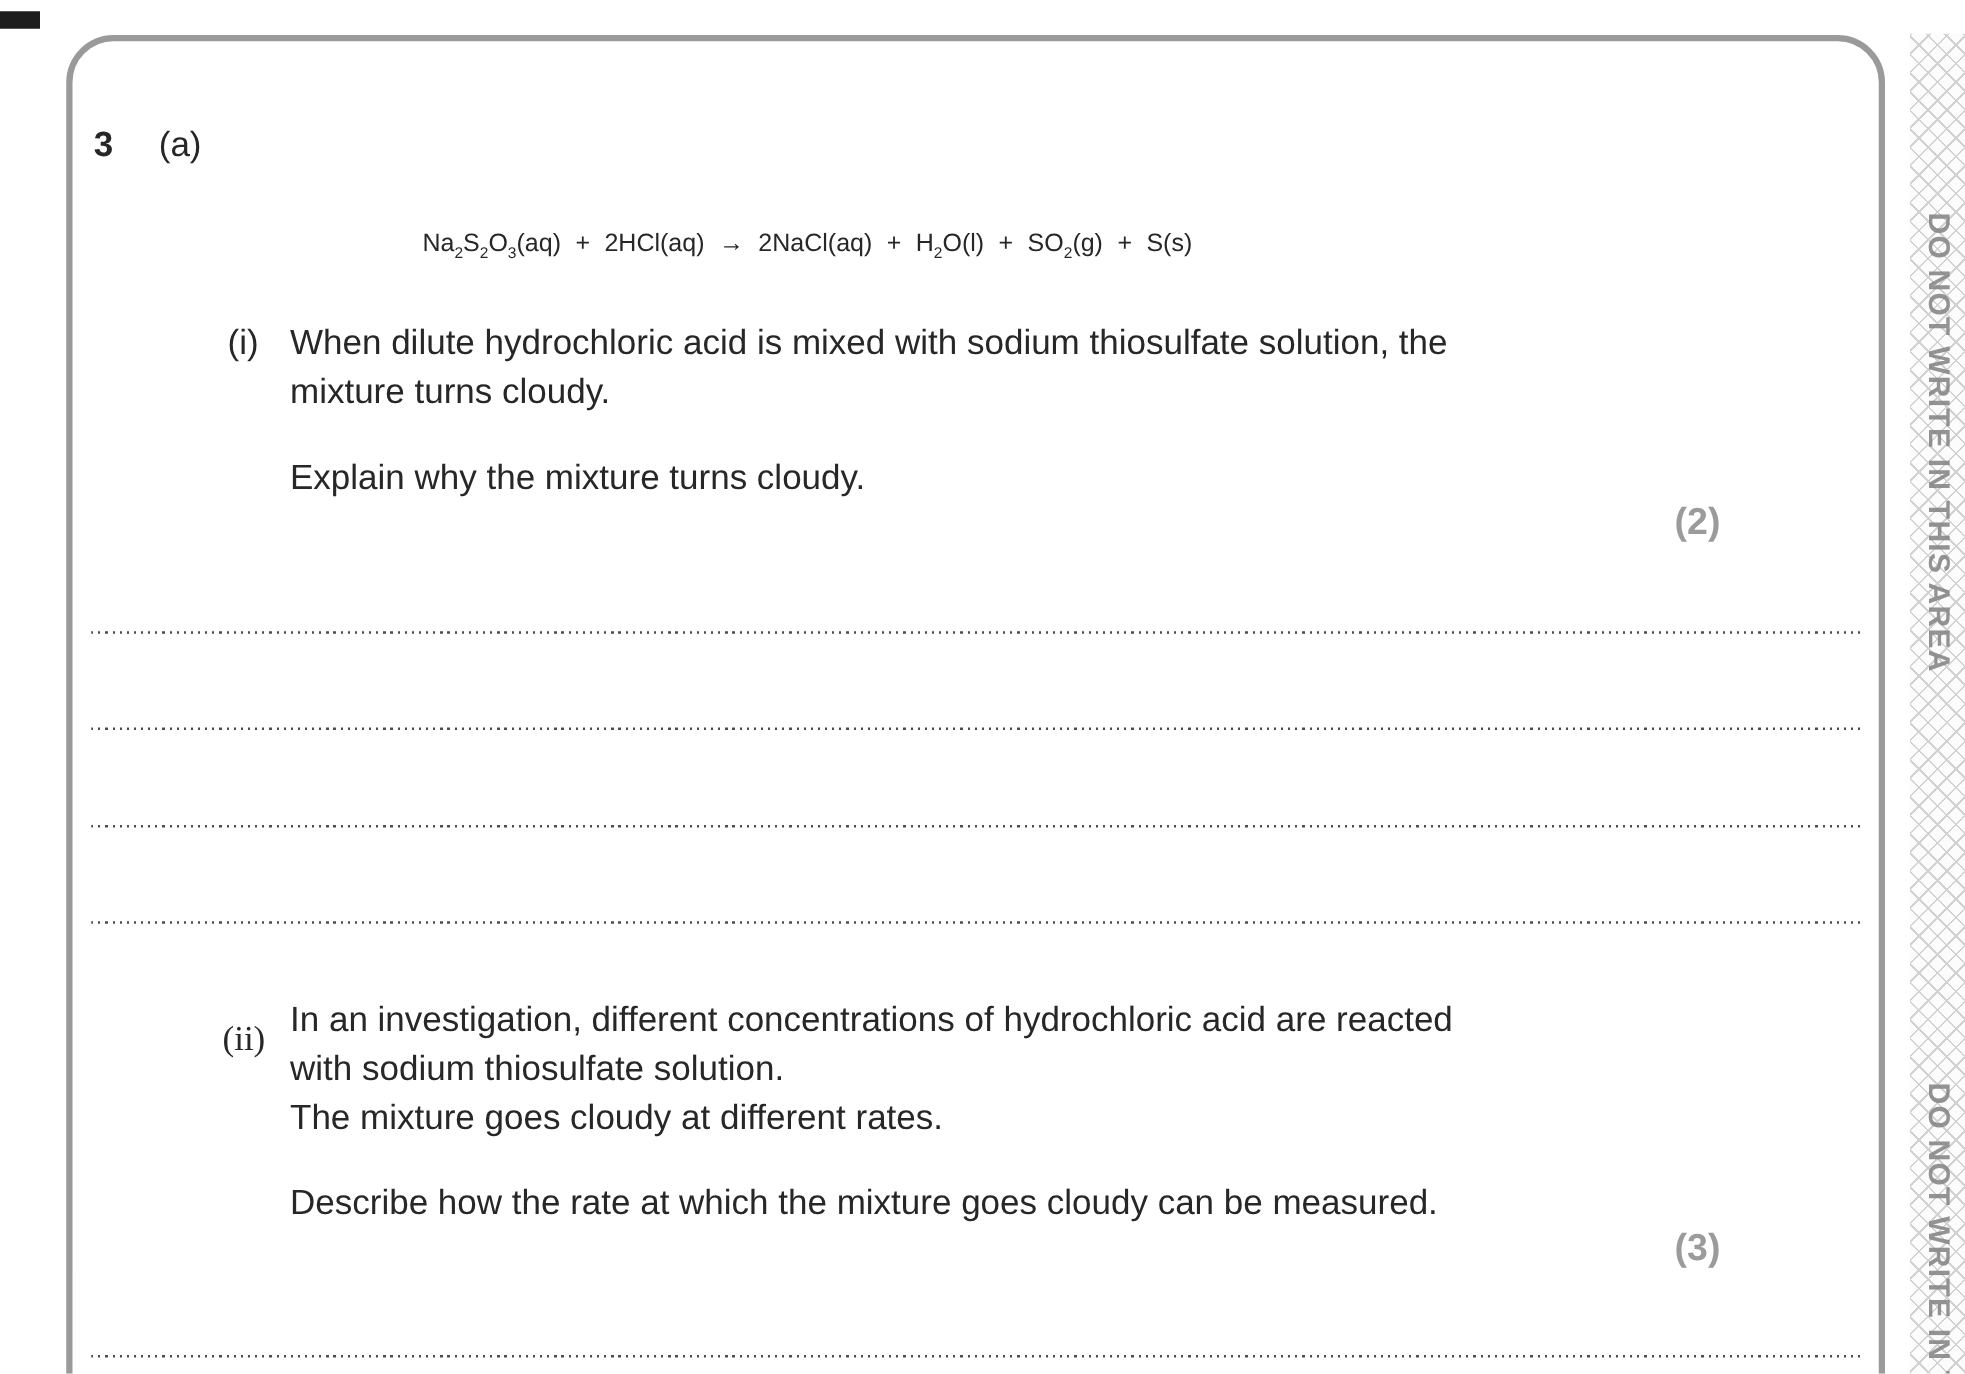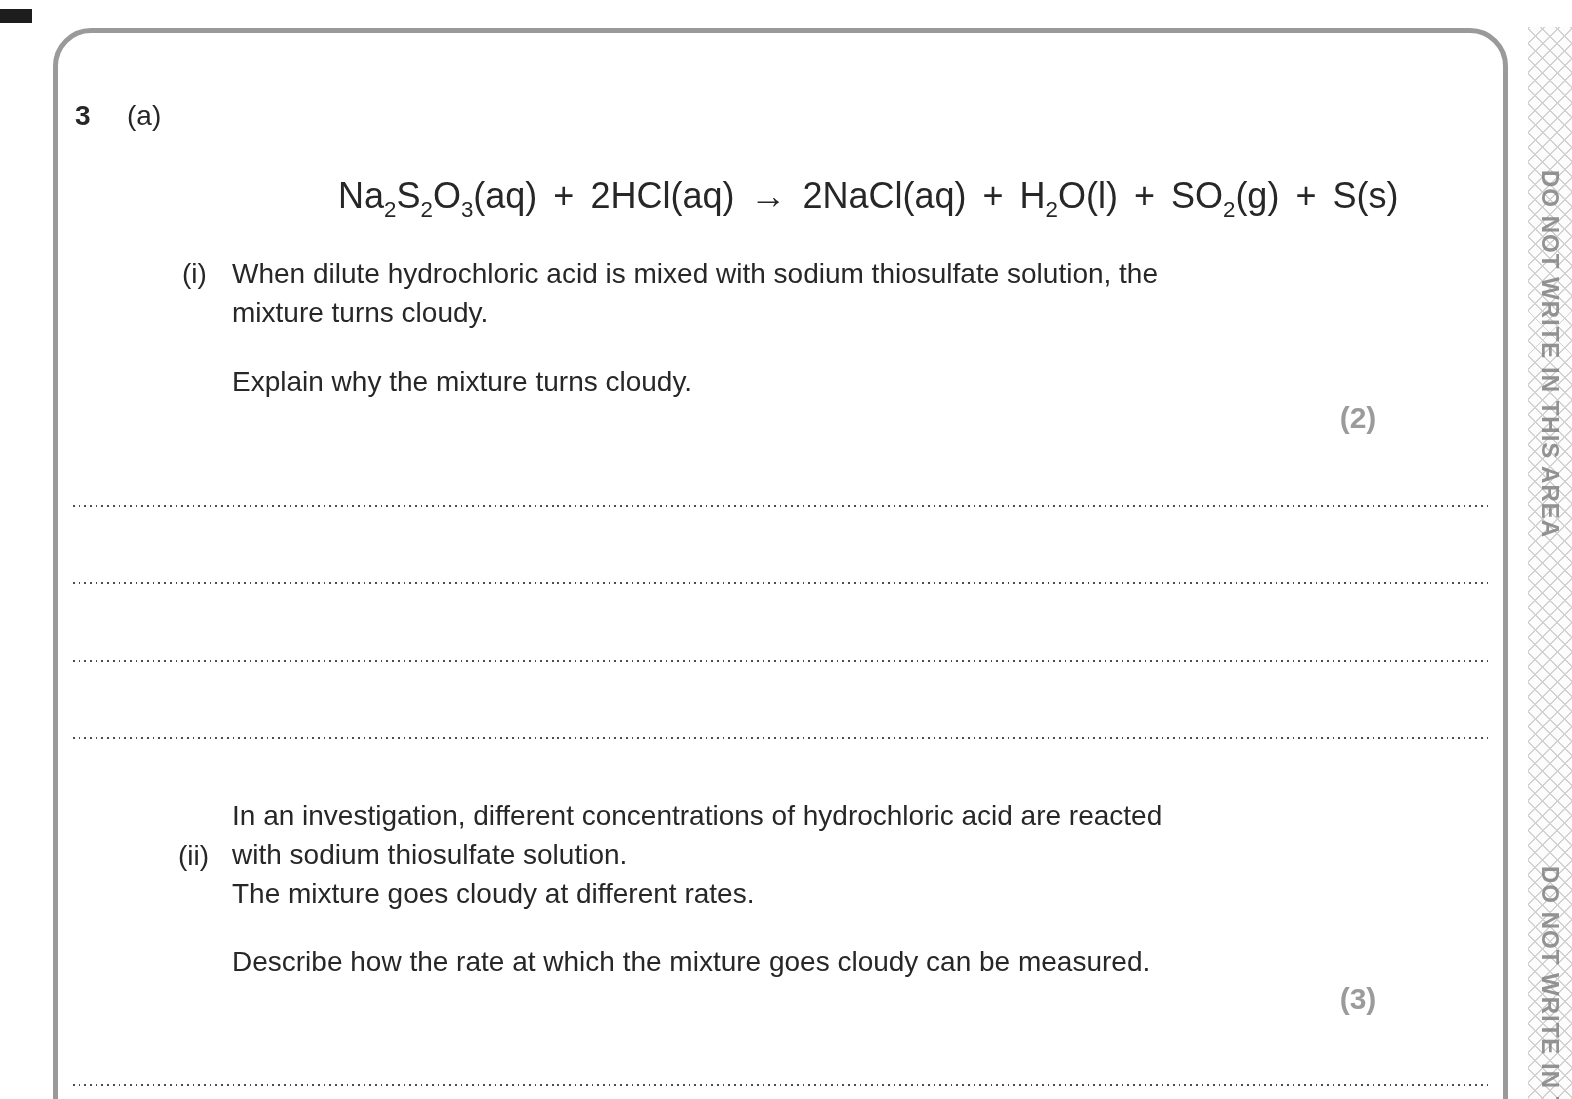--- a/index.html
+++ b/index.html
@@ -63,21 +63,21 @@
 
   
   .abs { position: absolute; }
   .body-text {
     font-size: 28px;
     line-height: 39px;
     color: #272727;
   }
   .q-number { font-weight: bold; }
   .equation {
-    font-size: 36px;
+    font-size: 20px;
     word-spacing: 6px;
     white-space: nowrap;
   }
   sub {
     font-size: 0.62em;
     line-height: 0;
     vertical-align: baseline;
     position: relative;
     bottom: -0.42em;
   }
@@ -119,21 +119,21 @@
     <div>When dilute hydrochloric acid is mixed with sodium thiosulfate solution, the</div>
     <div>mixture turns cloudy.</div>
   </div>
   <div class="abs marks" style="left:1330px; top:401px;">(2)</div>
 
   <div class="answer-line" style="top:505px;"></div>
   <div class="answer-line" style="top:582px;"></div>
   <div class="answer-line" style="top:660px;"></div>
   <div class="answer-line" style="top:737px;"></div>
 
-  <div class="abs body-text" style="left:178px; top:836px;">(ii)</div>
+  <div class="abs body-text" style="left:178px; top:812px;font-family:Liberation Serif, serif;">(ii)</div>
   <div class="abs body-text" style="left:232px; top:796px;">
     <div>In an investigation, different concentrations of hydrochloric acid are reacted</div>
     <div>with sodium thiosulfate solution.</div>
     <div>The mixture goes cloudy at different rates.</div>
   </div>
   <div class="abs body-text" style="left:232px; top:942px;">Describe how the rate at which the mixture goes cloudy can be measured.</div>
   <div class="abs marks" style="left:1330px; top:982px;">(3)</div>
 
   <div class="answer-line" style="top:1084px;"></div>
 

